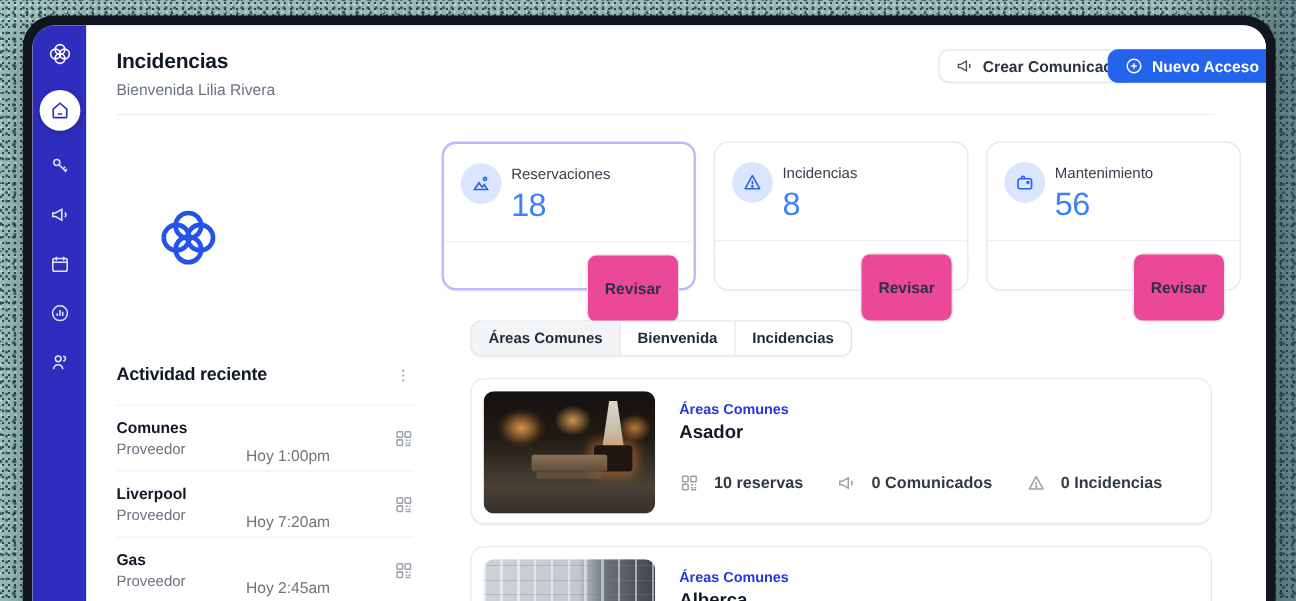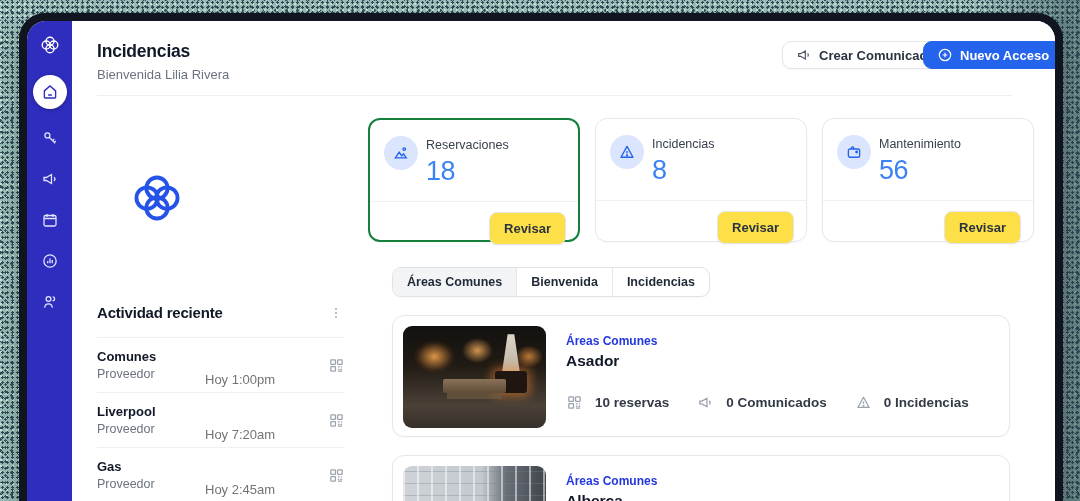--- a/index.html
+++ b/index.html
@@ -40,27 +40,27 @@
   .btn{ position:absolute; top:20px; height:28px; display:inline-flex; align-items:center; gap:7px; border-radius:9px; font-size:13px; font-weight:700; padding:0 13px; cursor:pointer; white-space:nowrap; }
   .btn-secondary{ left:710px; background:#fff; border:1px solid #e3e5e9; color:#2b3340; box-shadow:0 1px 2px rgba(16,24,40,.04); }
   .btn-primary{ left:851px; background:#2463eb; border:1px solid #2463eb; color:#fff; }
 
   
   .brand{ position:absolute; left:56px; top:148px; display:flex; align-items:center; gap:8px; }
   .brand-word{ font-family:"DejaVu Sans", sans-serif; font-size:35px; font-weight:800; color:#2553e9; letter-spacing:-1.5px; }
 
   
   .stat-card{ position:absolute; top:97px; width:212px; height:124px; background:#fff; border:1px solid #e5e7eb; border-radius:12px; box-shadow:0 1px 2px rgba(16,24,40,.03); }
-  .stat-card.selected{ border:2px solid #15803d; }
+  .stat-card.selected{ border:2px solid #c4b5fd; }
   .stat-icon{ position:absolute; left:14px; top:16px; width:34px; height:34px; border-radius:50%; background:#dbe5fd; color:#2563eb; display:flex; align-items:center; justify-content:center; }
   .stat-label{ position:absolute; left:56px; top:18px; font-size:12.5px; font-weight:500; color:#39404d; }
   .stat-value{ position:absolute; left:56px; top:36px; font-size:27px; font-weight:400; color:#3b82f6; letter-spacing:-.5px; }
   .stat-divider{ position:absolute; left:0; right:0; top:81px; height:1px; background:#eef0f2; }
   .stat-card .review-btn{ position:absolute; right:12px; top:92px; }
-  .review-btn{ background:#fde047; border:1px solid #e3e5e9; border-radius:8px; font-size:13px; font-weight:600; color:#2b3340; padding:8px 14px; cursor:pointer; font-family:inherit; box-shadow:0 1px 2px rgba(16,24,40,.04); }
+  .review-btn{ background:#ec4899; border:1px solid #e3e5e9; border-radius:8px; font-size:13px; font-weight:600; color:#2b3340; padding:20px 14px; cursor:pointer; font-family:inherit; box-shadow:0 1px 2px rgba(16,24,40,.04); }
 
   
   .tabs{ position:absolute; left:320px; top:246px; display:inline-flex; border:1px solid #dfe2e7; border-radius:9px; overflow:hidden; background:#fff; box-shadow:0 1px 2px rgba(16,24,40,.03); }
   .tab{ padding:7px 14px; font-size:12.5px; font-weight:700; color:#1f2937; border-right:1px solid #e5e7eb; cursor:pointer; white-space:nowrap; }
   .tab:last-child{ border-right:none; }
   .tab.active{ background:#f3f4f6; }
 
   
   .activity{ position:absolute; left:25px; top:283px; width:248px; }
   .activity-head{ display:flex; justify-content:space-between; align-items:flex-start; padding-bottom:15px; border-bottom:1px solid #eef0f2; }

